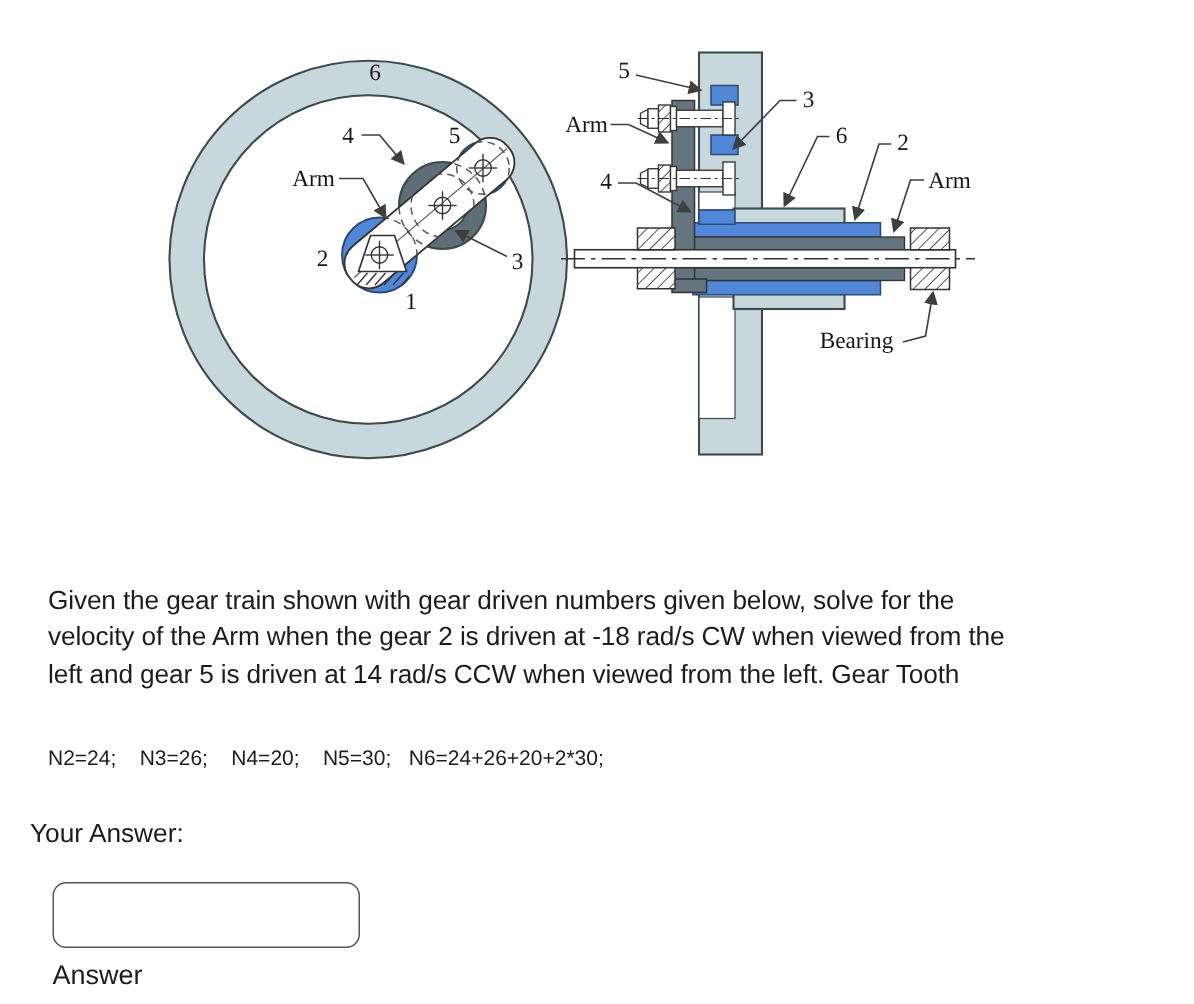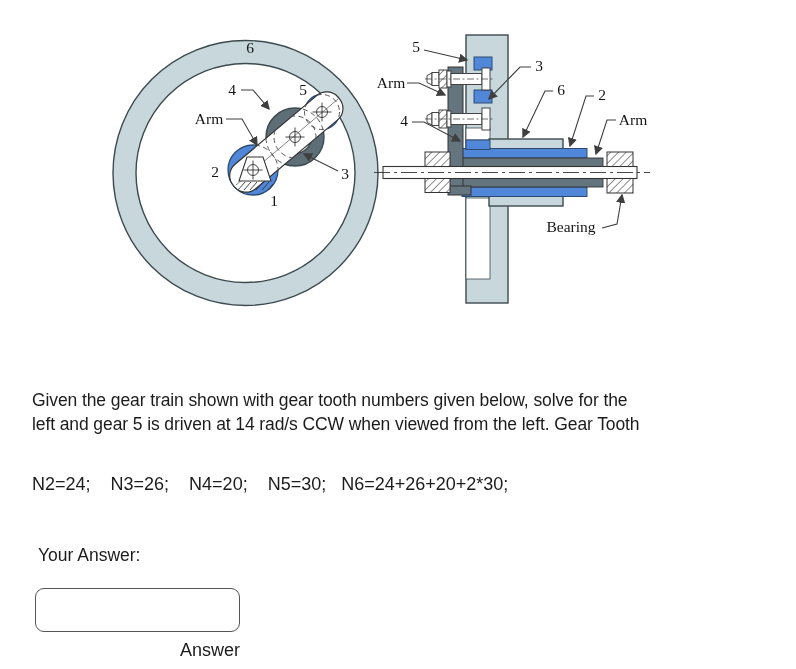--- a/index.html
+++ b/index.html
@@ -1,26 +1,26 @@
 <!DOCTYPE html>
 <html><head>
 <meta charset="utf-8">
 <style>
   html,body{margin:0;padding:0;background:#fff;}
   .page{position:relative;width:796px;height:669px;background:#fff;overflow:hidden;
         font-family:"Liberation Sans",sans-serif;color:#1c1c1c;}
   .figure{position:absolute;left:0;top:0;}
   .statement{position:absolute;left:32px;top:388px;width:740px;
              font-size:17.5px;line-height:24.3px;letter-spacing:-0.1px;}
-  .tooth{position:absolute;left:32px;top:474px;font-size:18px;white-space:pre;}
-  .your-answer{position:absolute;left:38px;top:545px;font-size:17.5px;}
+  .tooth{position:absolute;left:32px;top:497px;font-size:14px;white-space:pre;}
+  .your-answer{position:absolute;left:20px;top:545px;font-size:17.5px;}
   .answer-box{position:absolute;left:35px;top:588px;width:205px;height:44px;
               box-sizing:border-box;border:1.6px solid #555;border-radius:9px;
               background:#fff;font:17px "Liberation Sans",sans-serif;padding:0 10px;outline:none;}
-  .answer-caption{position:absolute;left:35px;top:640px;width:205px;text-align:right;font-size:18px;}
+  .answer-caption{position:absolute;left:35px;top:640px;width:205px;text-align:left;font-size:18px;}
   .dlabel{font-family:"Liberation Serif",serif;font-size:15.5px;fill:#151515;}
   .ol{stroke:#3c4a4f;stroke-width:1.4;}
   .ld{stroke:#3f3f3f;stroke-width:1.1;fill:none;}
 </style>
 </head>
 <body>
 
 <div class="page">
 
 <svg class="figure" width="796" height="345" viewBox="0 0 796 345">
@@ -166,21 +166,22 @@
     <text class="dlabel" x="404" y="126" text-anchor="middle">4</text>
     <text class="dlabel" x="539" y="71" text-anchor="middle">3</text>
     <text class="dlabel" x="561" y="95" text-anchor="middle">6</text>
     <text class="dlabel" x="602" y="100" text-anchor="middle">2</text>
     <text class="dlabel" x="633" y="125" text-anchor="middle">Arm</text>
     <text class="dlabel" x="571" y="232" text-anchor="middle">Bearing</text>
   </g>
 </svg>
 
 <div class="statement">
-  <div>Given the gear train shown with gear tooth numbers given below, solve for the</div>
+  <div>Given the gear train shown with gear driven numbers given below, solve for the</div>
+  <div>velocity of the Arm when the gear 2 is driven at -18 rad/s CW when viewed from the</div>
   <div>left and gear 5 is driven at 14 rad/s CCW when viewed from the left. Gear Tooth</div>
 </div>
 
 <div class="tooth">N2=24;    N3=26;    N4=20;    N5=30;   N6=24+26+20+2*30;</div>
 
 <div class="your-answer">Your Answer:</div>
 
 <input type="text" class="answer-box" value="" style="">
 
 <div class="answer-caption">Answer</div>

